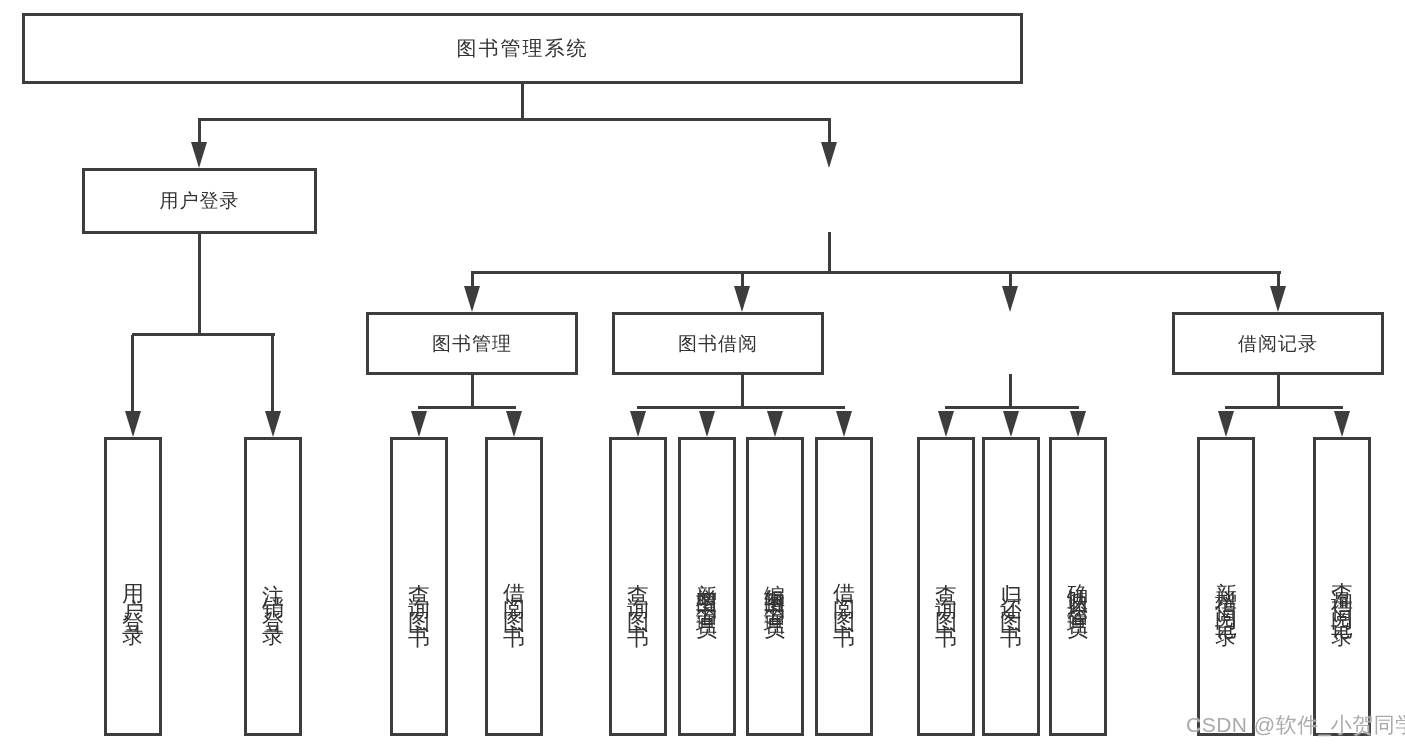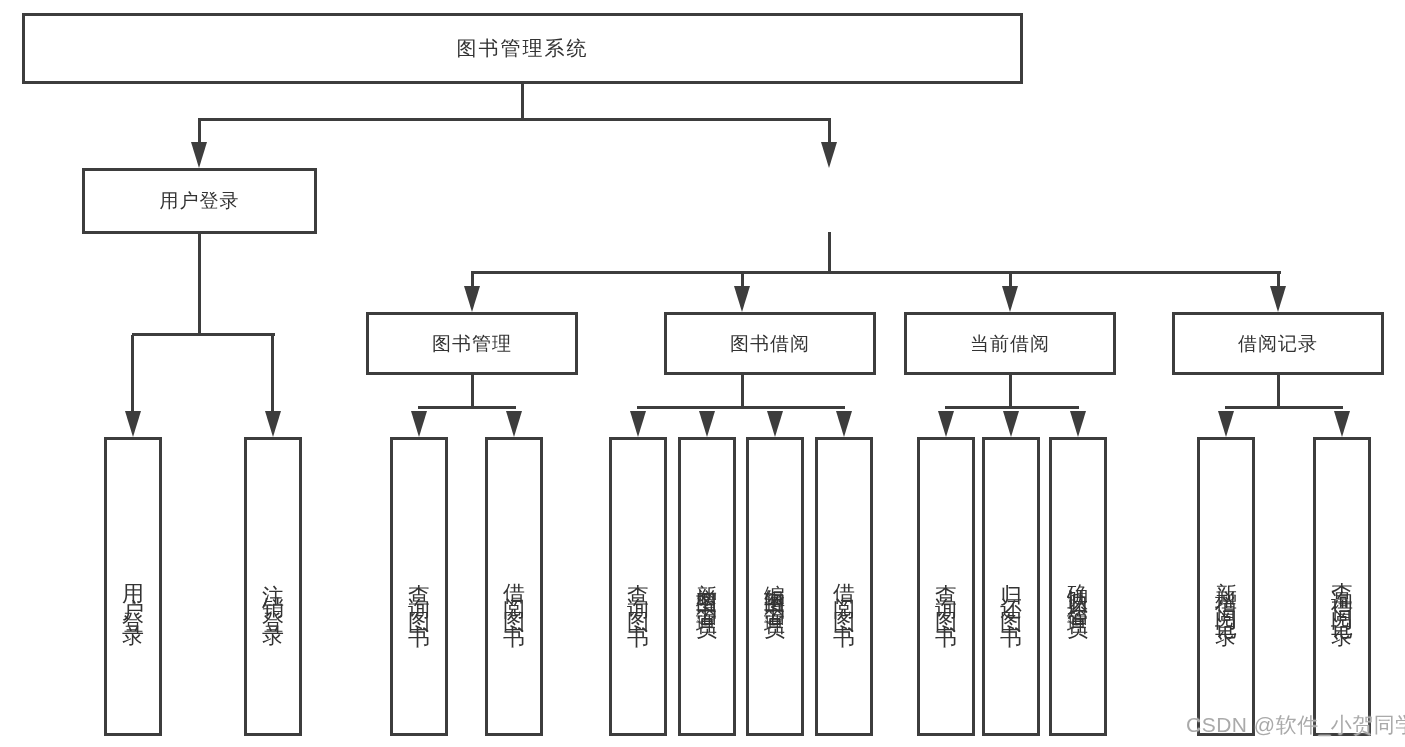--- a/index.html
+++ b/index.html
@@ -95,25 +95,22 @@
   <div class="v" style="left:741px;top:273px;height:16px;"></div>
   <div class="ar" style="left:734px;top:286px;"></div>
   <div class="v" style="left:1009px;top:273px;height:16px;"></div>
   <div class="ar" style="left:1002px;top:286px;"></div>
   <div class="v" style="left:1277px;top:273px;height:16px;"></div>
   <div class="ar" style="left:1270px;top:286px;"></div>
 
   <div class="node hnode" style="left:366px;top:312px;width:212px;height:63px;">
     <span>图书管理</span>
   </div>
-  <div class="node hnode" style="left:664px;top:312px;width:212px;height:63px;">
+  <div class="node hnode" style="left:612px;top:312px;width:212px;height:63px;">
     <span>图书借阅</span>
-  </div>
-  <div class="node hnode" style="left:904px;top:312px;width:212px;height:63px;">
-    <span>当前借阅</span>
   </div>
   <div class="node hnode" style="left:1172px;top:312px;width:212px;height:63px;">
     <span>借阅记录</span>
   </div>
 
   <div class="v" style="left:471px;top:374px;height:34px;"></div>
   <div class="h" style="left:418px;top:406px;width:98px;"></div>
   <div class="ar" style="left:411px;top:411px;"></div>
   <div class="ar" style="left:506px;top:411px;"></div>
 

